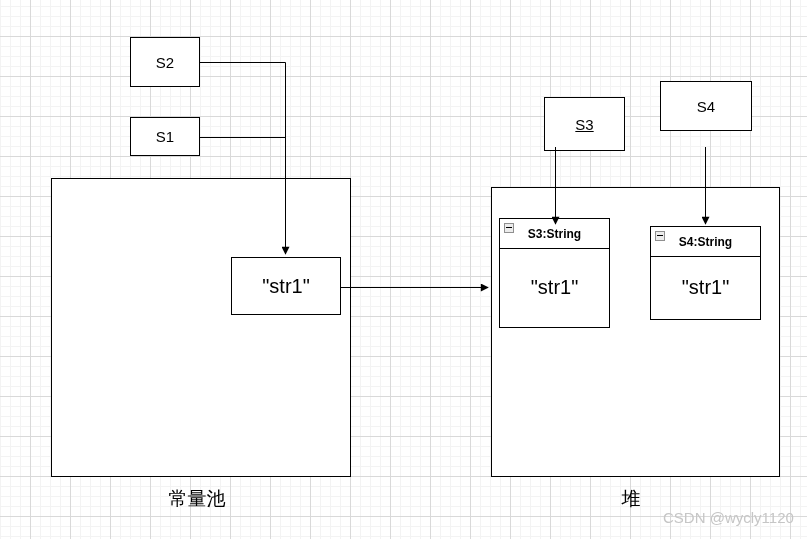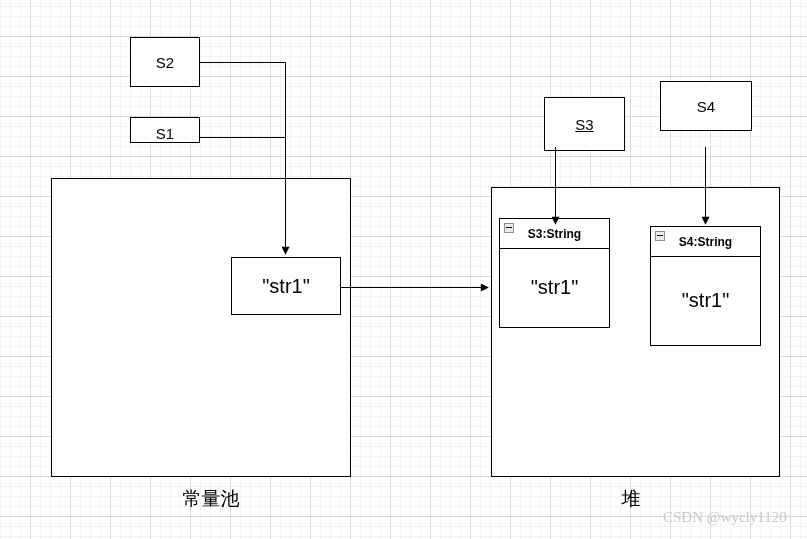--- a/index.html
+++ b/index.html
@@ -81,31 +81,30 @@
     background: #000;
   }
 
   .diagram-label {
     position: absolute;
     width: 140px;
     text-align: center;
     font-size: 19px;
     line-height: 22px;
   }
-  .pool-label { left: 141px; top: 488px; }
+  .pool-label { left: 127px; top: 488px; }
   .heap-label { left: 561px; top: 488px; }
 
   .watermark {
     position: absolute;
     left: 663px;
     top: 509px;
     font-size: 15px;
     color: #c6c6c6;
     white-space: nowrap;
-    font-family: Liberation Serif, serif;
   }
 
   .connectors {
     position: absolute;
     left: 0; top: 0;
     pointer-events: none;
     z-index: 5;
   }
   .connectors path { stroke: #000; stroke-width: 1; fill: none; }
 </style>
@@ -113,21 +112,21 @@
 <body>
 
 <div class="canvas">
 
   <div class="big-box" style="left:51px; top:178px; width:300px; height:299px;"></div>
   <div class="big-box" style="left:491px; top:187px; width:289px; height:290px;"></div>
 
   <div class="shape" style="left:130px; top:37px; width:70px; height:50px;">
     <span>S2</span>
   </div>
-  <div class="shape" style="left:130px; top:117px; width:70px; height:26px;align-items:flex-end;">
+  <div class="shape" style="left:130px; top:117px; width:70px; height:39px;">
     <span>S1</span>
   </div>
   <div class="shape" style="left:544px; top:97px; width:81px; height:54px;text-decoration:underline;">
     <span>S3</span>
   </div>
   <div class="shape" style="left:660px; top:81px; width:92px; height:50px;">
     <span>S4</span>
   </div>
 
   <div class="literal-box" style="left:231px; top:257px; width:110px; height:58px;">
@@ -137,21 +136,21 @@
   <div class="uml-object" style="left:499px; top:218px; width:111px; height:110px;">
     <div class="uml-header">
       <span class="collapse-icon"></span>
       <span>S3:String</span>
     </div>
     <div class="uml-body">
       <span>"str1"</span>
     </div>
   </div>
 
-  <div class="uml-object" style="left:650px; top:226px; width:111px; height:120px;">
+  <div class="uml-object" style="left:650px; top:226px; width:111px; height:94px;">
     <div class="uml-header">
       <span class="collapse-icon"></span>
       <span>S4:String</span>
     </div>
     <div class="uml-body">
       <span>"str1"</span>
     </div>
   </div>
 
   <div class="diagram-label pool-label">

